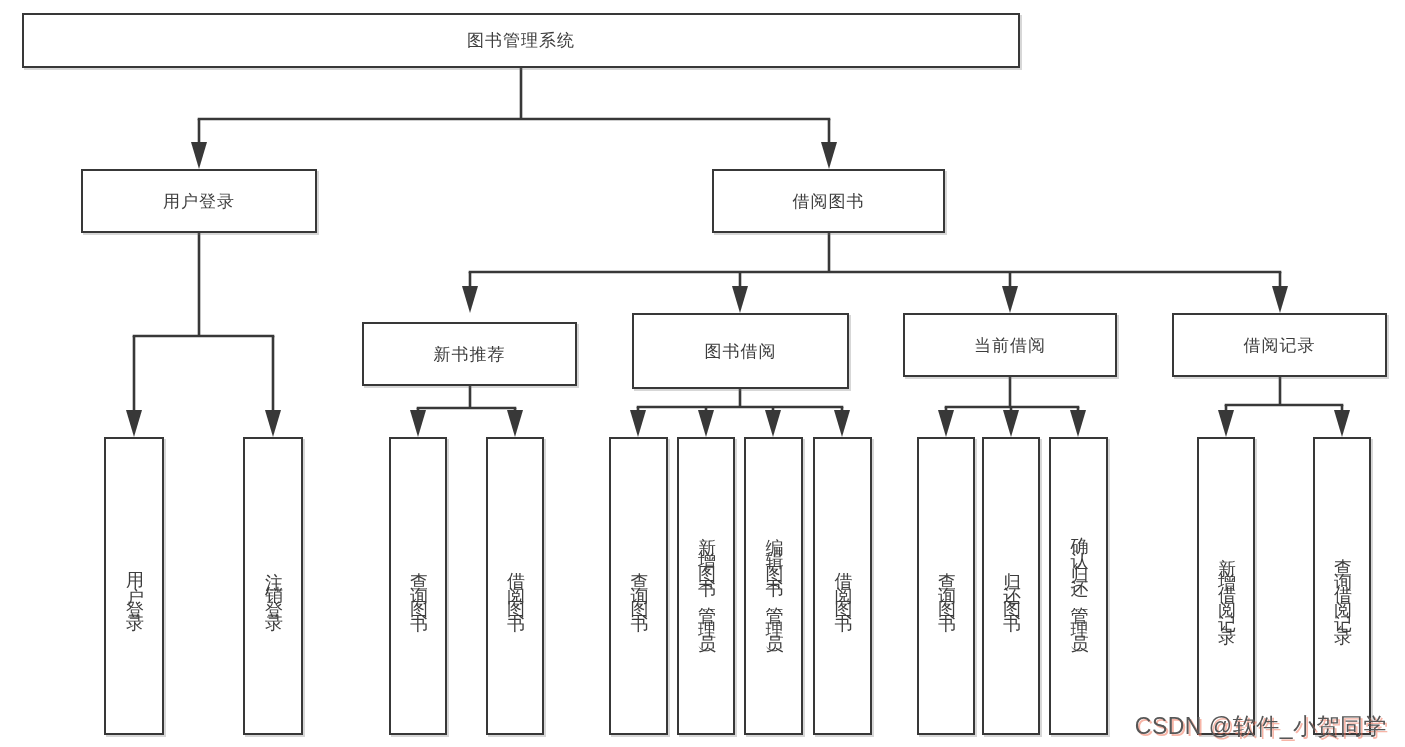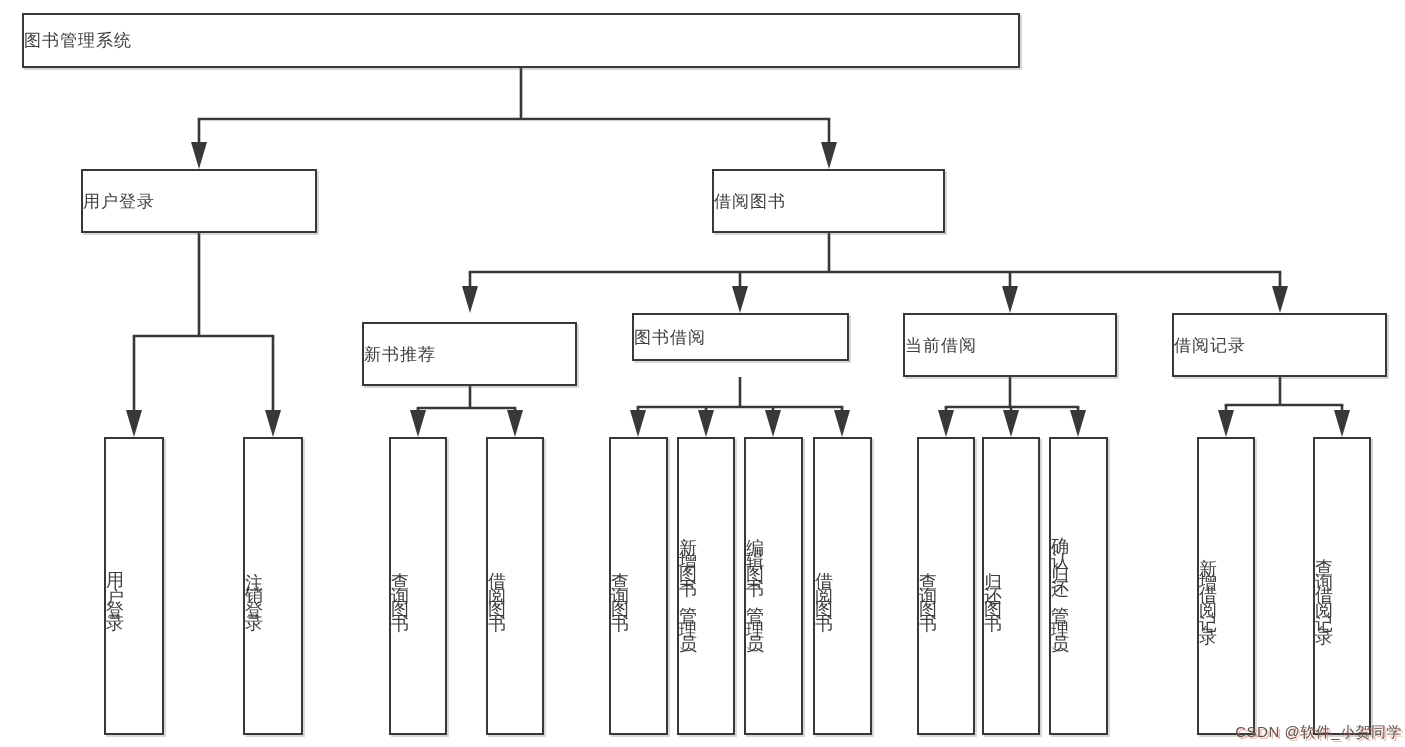--- a/index.html
+++ b/index.html
@@ -10,43 +10,44 @@
     font-family:"Liberation Sans", sans-serif;
     overflow:hidden;
   }
   #connectors{position:absolute;left:0;top:0;z-index:1;}
   .node{
     position:absolute;
     box-sizing:border-box;
     background:#ffffff;
     border:2px solid #383838;
     box-shadow:2px 2px 0 rgba(110,110,110,0.28);
-    display:flex;align-items:center;justify-content:flex-start;
+    display:flex;align-items:center;justify-content:center;
     z-index:2;
     color:#3d3d3d;
+    font-family:Liberation Mono, monospace;
   }
   .hbox span{
     font-size:17px;
     letter-spacing:1px;
     white-space:nowrap;
     color:#3d3d3d;
   }
   .vbox span{
     writing-mode:vertical-rl;
     text-orientation:mixed;
     font-size:18px;
     letter-spacing:14px;
     line-height:1.0;
     color:#3d3d3d;
   }
   .watermark{
     position:absolute;
-    right:3px;bottom:5px;
+    right:18px;bottom:5px;
     z-index:5;
-    font-size:15px;
+    font-size:23px;
     color:#575757;
     text-shadow:2px 2px 0 rgba(240,120,95,0.55);
     white-space:nowrap;
     letter-spacing:0.5px;
   }
 </style>
 </head>
 <body>
 
 <div class="stage">
@@ -113,21 +114,21 @@
   <div class="node hbox" style="left:81px;top:169px;width:236px;height:64px">
     <span>用户登录</span>
   </div>
   <div class="node hbox" style="left:712px;top:169px;width:233px;height:64px">
     <span>借阅图书</span>
   </div>
 
   <div class="node hbox" style="left:362px;top:322px;width:215px;height:64px">
     <span>新书推荐</span>
   </div>
-  <div class="node hbox" style="left:632px;top:313px;width:217px;height:48px">
+  <div class="node hbox" style="left:632px;top:313px;width:217px;height:76px">
     <span>图书借阅</span>
   </div>
   <div class="node hbox" style="left:1172px;top:313px;width:215px;height:64px">
     <span>借阅记录</span>
   </div>
   <div class="node hbox" style="left:903px;top:313px;width:214px;height:64px">
     <span>当前借阅</span>
   </div>
 
   <div class="node vbox" style="left:104px;top:437px;width:60px;height:298px">

